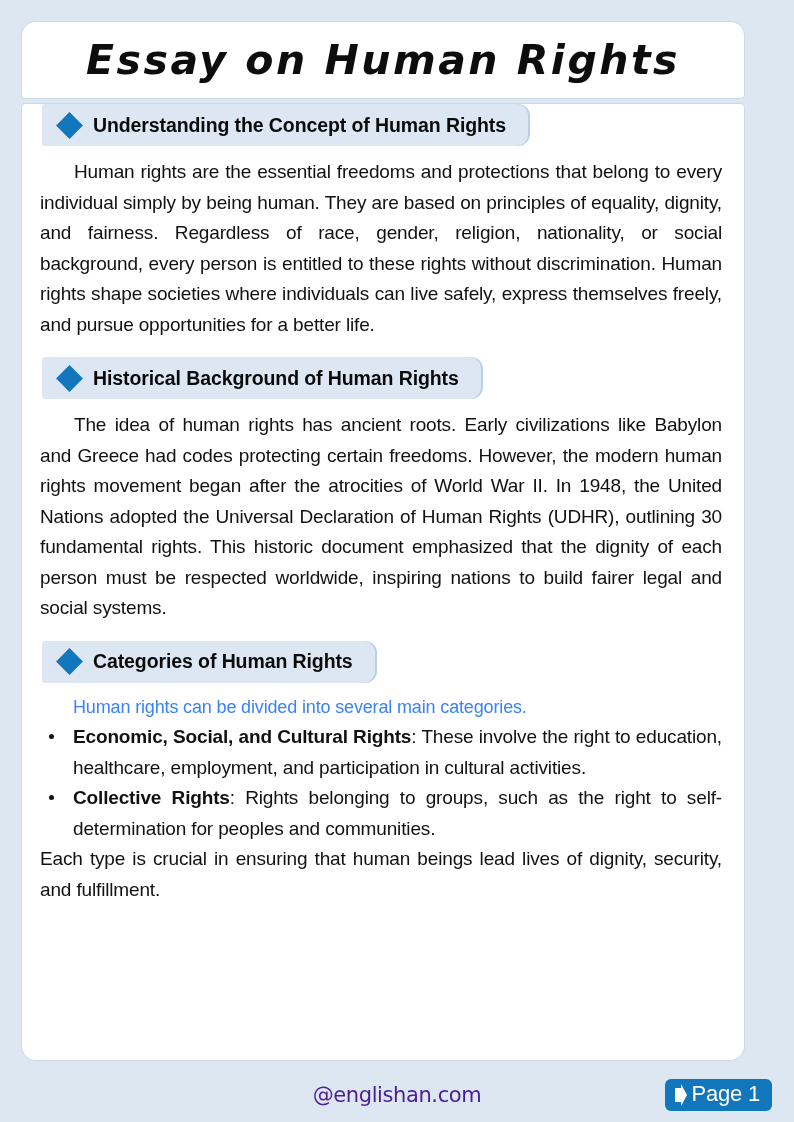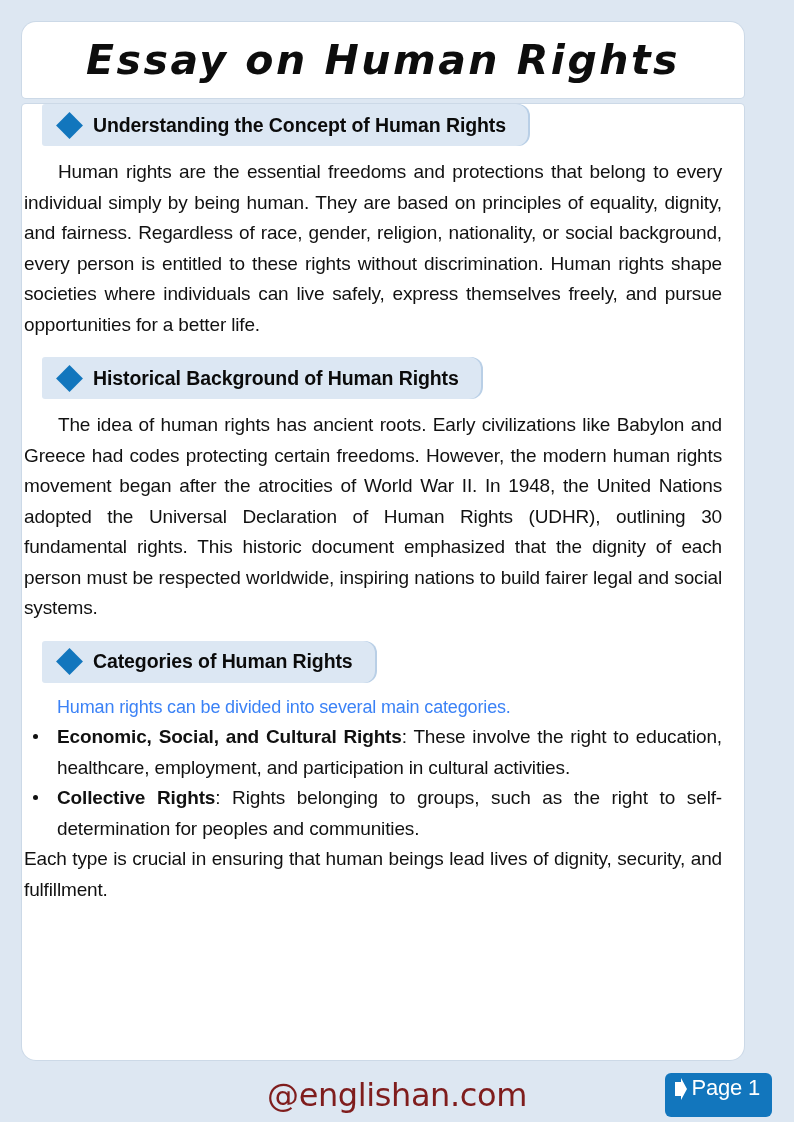--- a/index.html
+++ b/index.html
@@ -80,21 +80,21 @@
   .section-title {
     font-family: "Liberation Sans", sans-serif;
     font-weight: 700;
     font-size: 19.5px;
     color: #0b0b0b;
     white-space: nowrap;
     letter-spacing: -0.1px;
   }
   
   .content {
-    padding: 0 22px 0 2px;
+    padding: 0 22px 0 18px;
   }
   p.para {
     margin: 11px 0 0 0;
     font-family: "Liberation Sans", sans-serif;
     font-size: 19px;
     line-height: 30.5px;
     color: #111111;
     text-align: justify;
     text-justify: inter-word;
     letter-spacing: -0.15px;
@@ -147,35 +147,35 @@
     left: 0;
     bottom: 0;
     width: 794px;
     height: 54px;
     display: flex;
     align-items: center;
     justify-content: center;
   }
   .site-name {
     font-family: "DejaVu Sans", sans-serif;
-    font-size: 32px;
-    color: #7f1d1d;
+    font-size: 21px;
+    color: #4c1d95;
     letter-spacing: -0.4px;
   }
   .page-badge {
     position: absolute;
     right: 22px;
     top: 50%;
     transform: translateY(-50%);
     background: #1276bd;
     color: #ffffff;
     height: 32px;
     display: flex;
     align-items: center;
-    padding: 0 12px 12px 10px;
+    padding: 0 12px 0 10px;
     border-radius: 6px;
     font-family: "Liberation Sans", sans-serif;
     font-size: 22px;
     letter-spacing: -0.2px;
   }
   .page-badge .notch {
     width: 13px;
     height: 32px;
     margin-right: 3px;
     flex: 0 0 auto;

